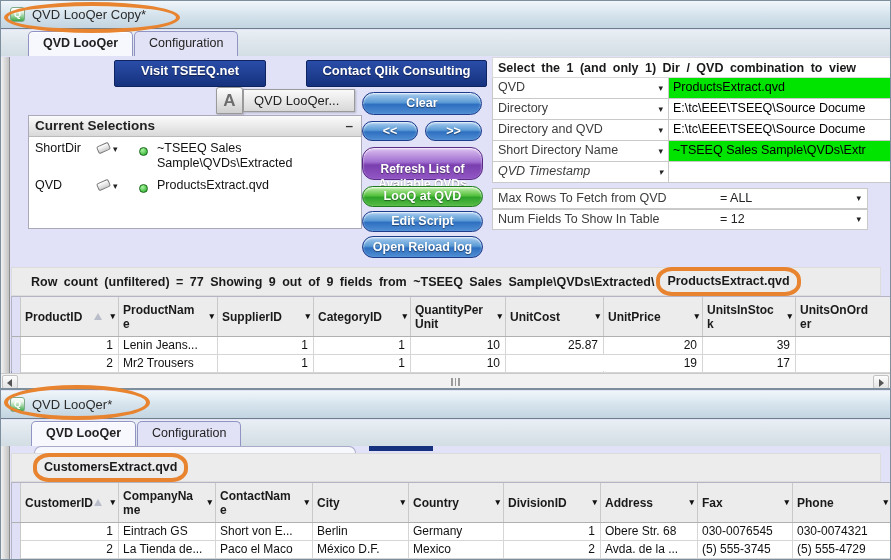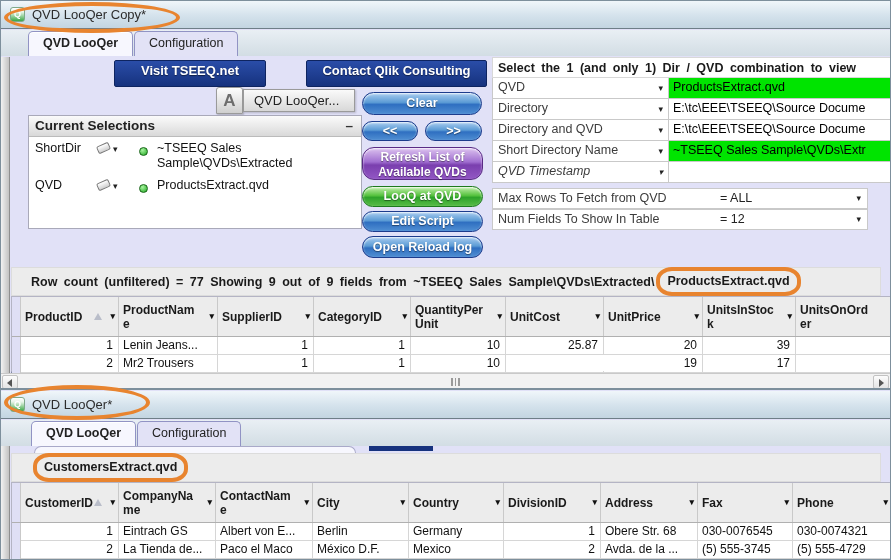--- a/index.html
+++ b/index.html
@@ -144,21 +144,21 @@
 
       <div class="navy-btn" style="left:113px; top:3px; width:152px;">Visit TSEEQ.net</div>
       <div class="navy-btn" style="left:305px; top:3px; width:181px;">Contact Qlik Consulting</div>
 
       <div class="a-icon" style="left:215px; top:30px;">A</div>
       <div class="a-caption" style="left:242px; top:32px; width:112px;">QVD LooQer...</div>
 
       <div class="cap" style="left:361px; top:35px; width:120px; height:23px; line-height:21px;">Clear</div>
       <div class="cap" style="left:361px; top:64px; width:56px; height:20px; line-height:18px;">&lt;&lt;</div>
       <div class="cap" style="left:424px; top:64px; width:57px; height:20px; line-height:18px;">&gt;&gt;</div>
-      <div class="cap purple" style="left:361px; top:90px; width:121px; height:33px; line-height:15px; padding-top:2px; font-size:12px;">Refresh List of Available QVDs</div>
+      <div class="cap purple" style="left:361px; top:90px; width:121px; height:33px; line-height:15px; padding-top:14px; font-size:12px;">Refresh List of Available QVDs</div>
       <div class="cap green" style="left:361px; top:129px; width:121px; height:21px; line-height:19px;">LooQ at QVD</div>
       <div class="cap" style="left:361px; top:154px; width:121px; height:21px; line-height:19px;">Edit Script</div>
       <div class="cap" style="left:361px; top:179px; width:121px; height:22px; line-height:20px;">Open Reload log</div>
 
       <div class="cs-box" style="left:27px; top:58px; width:334px; height:114px;">
         <div class="cs-head">
           <span>Current Selections</span>
           <span class="cs-min">–</span>
         </div>
         <div class="cs-content">
@@ -361,21 +361,21 @@
             </div>
             <div class="t-hcell" style="width: 99px;">
               <span class="h-label">Phone</span>
               <span class="h-dd">▾</span>
             </div>
           </div>
           <div class="t-row">
             <div class="t-gut"></div>
             <div class="t-cell" style="width: 98px; text-align: right;">1</div>
             <div class="t-cell" style="width: 97px; text-align: left;">Eintrach GS</div>
-            <div class="t-cell" style="width: 97px; text-align: left;">Albert von E...</div>
+            <div class="t-cell" style="width: 97px; text-align: left;">Short von E...</div>
             <div class="t-cell" style="width: 96px; text-align: left;">Berlin</div>
             <div class="t-cell" style="width: 95px; text-align: left;">Germany</div>
             <div class="t-cell" style="width: 97px; text-align: right;">1</div>
             <div class="t-cell" style="width: 97px; text-align: left;">Obere Str. 68</div>
             <div class="t-cell" style="width: 95px; text-align: left;">030-0076545</div>
             <div class="t-cell" style="width: 99px; text-align: left;">030-0074321</div>
           </div>
           <div class="t-row">
             <div class="t-gut"></div>
             <div class="t-cell" style="width: 98px; text-align: right;">2</div>

